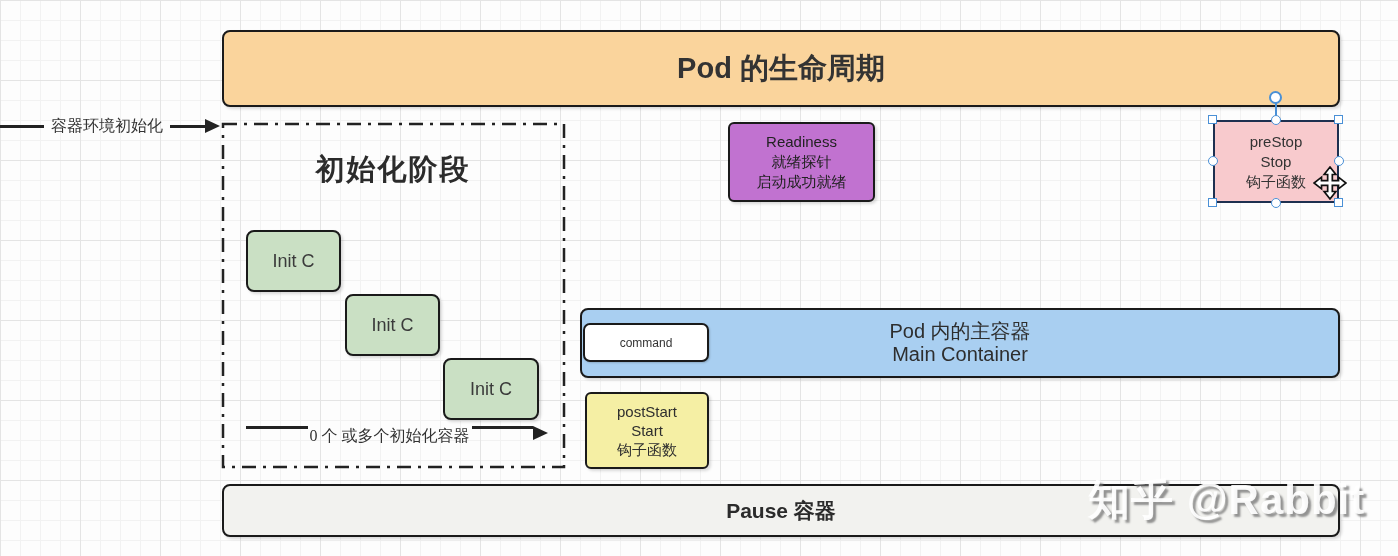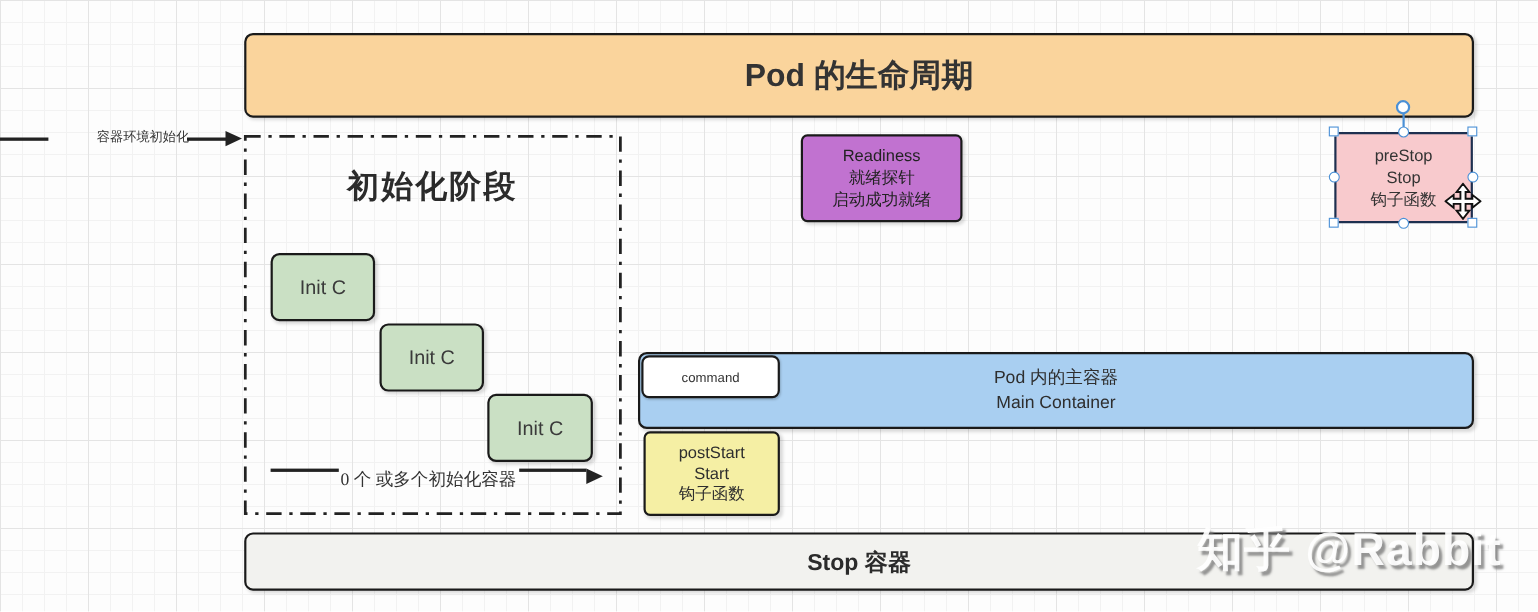--- a/index.html
+++ b/index.html
@@ -36,21 +36,21 @@
 
   .title-bar {
     left: 222px; top: 30px; width: 1118px; height: 77px;
     background: #FAD49C;
     font-size: 29px; font-weight: bold; color: #333;
   }
 
   
   .hline { position: absolute; height: 2.5px; background: #222; }
   .env-label { position: absolute; left: 42px; top: 116px; width: 130px;
-    font-size: 12px; text-align: right; color: #333; white-space: nowrap; }
+    font-size: 16px; text-align: center; color: #333; white-space: nowrap; }
   .arrowhead-right { position: absolute; width: 0; height: 0;
     border-top: 7px solid transparent; border-bottom: 7px solid transparent;
     border-left: 15px solid #222; }
 
   
   .init-phase-svg { position: absolute; left: 221px; top: 122px; }
   .init-title { position: absolute; left: 221px; top: 150px; width: 344px;
     text-align: center; font-size: 29px; font-weight: bold; color: #2b2b2b; letter-spacing: 2px; }
 
   .init-box {
@@ -76,22 +76,22 @@
     background: #C172D0; border-width: 2px; border-radius: 6px;
     font-size: 15px; line-height: 20px; color: #222; }
 
   .prestop-box { left: 1213px; top: 120px; width: 126px; height: 83px;
     background: #F8CACD; border: 2.5px solid #1E3050; border-radius: 4px;
     font-size: 15px; line-height: 20px; color: #333; box-shadow: none; }
 
   .liveness-box { left: 728px; top: 219px; width: 612px; height: 74px;
     background: #B6E3EC; font-size: 16px; line-height: 24px; }
 
-  .main-box { left: 580px; top: 320px; width: 760px; height: 70px;
-    background: #A9CFF1; font-size: 16px; line-height: 23px; }
+  .main-box { left: 580px; top: 308px; width: 760px; height: 70px;
+    background: #A9CFF1; font-size: 20px; line-height: 23px; }
   .command-box { left: 583px; top: 323px; width: 126px; height: 39px;
     background: #ffffff; border-width: 2px; border-radius: 7px;
     font-size: 12px; color: #333; box-shadow: 1px 1px 2px rgba(0,0,0,0.18); }
 
   .poststart-box { left: 585px; top: 392px; width: 124px; height: 77px;
     background: #F5EFA4; border-width: 2px; border-radius: 6px;
     font-size: 15px; line-height: 19px; text-align: right; }
 
   .pause-bar { left: 222px; top: 484px; width: 1118px; height: 53px;
     background: #F2F2EF; font-size: 21px; font-weight: bold; color: #2b2b2b; }
@@ -186,18 +186,18 @@
     <div>command</div>
   </div>
 
   <div class="shape poststart-box">
     <div>postStart</div>
     <div>Start</div>
     <div>钩子函数</div>
   </div>
 
   <div class="shape pause-bar">
-    <div>Stop 容器</div>
+    <div>Pause 容器</div>
   </div>
 
   <div class="watermark">知乎 @Rabbit</div>
 
 </div>
 
 </body></html>

